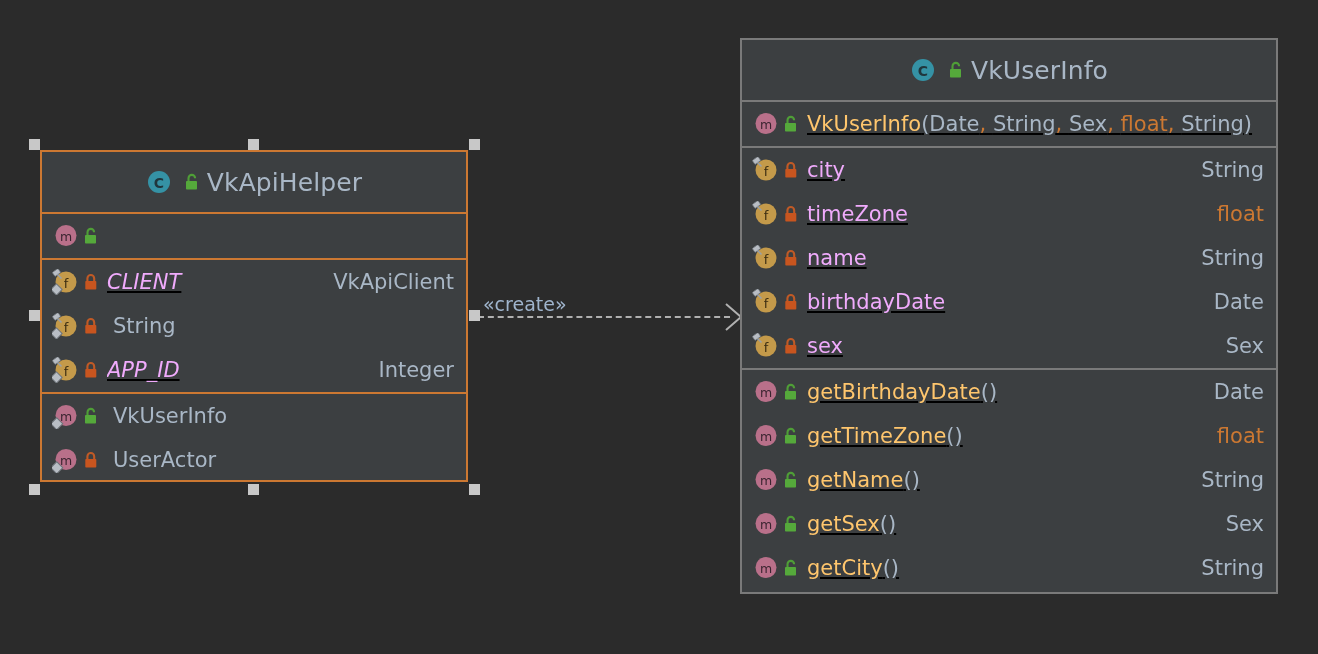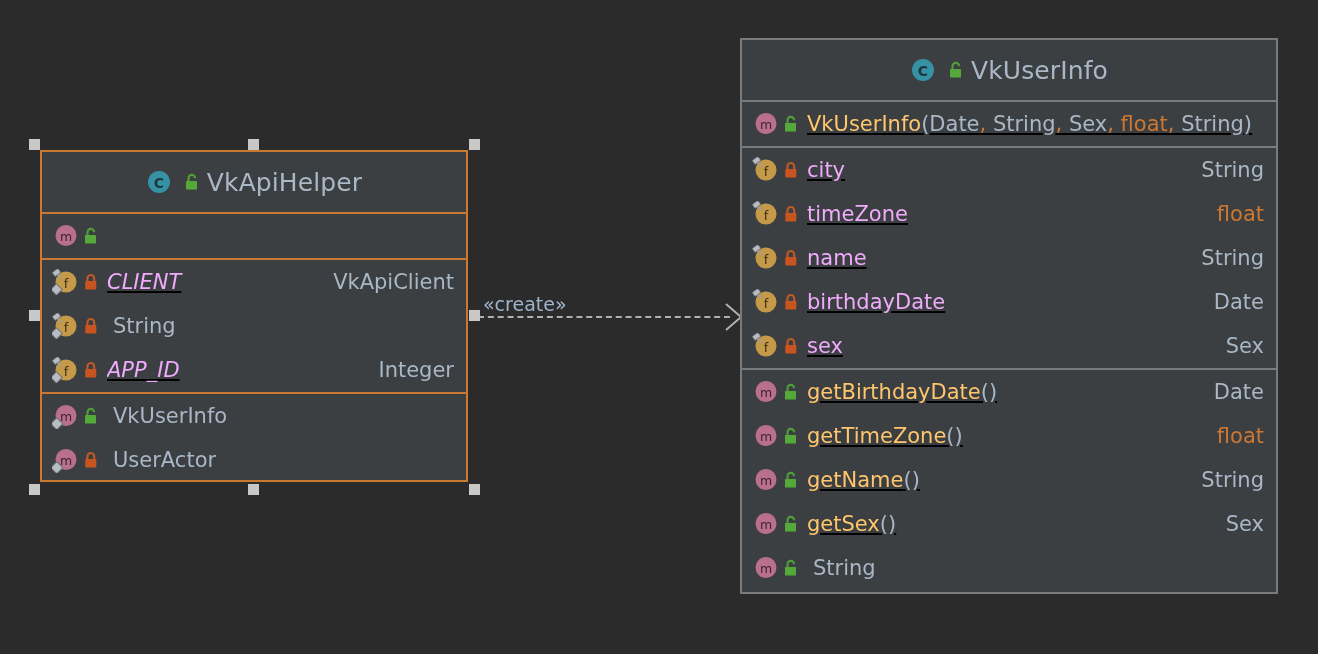--- a/index.html
+++ b/index.html
@@ -464,18 +464,19 @@
     <svg width="26" height="26" viewBox="0 0 26 26">
       <circle cx="14" cy="12.5" r="10.5" fill="#b9708a"></circle>
       <text x="14" y="17.5" font-family="DejaVu Sans, sans-serif" font-size="12.5" fill="#3a2430" text-anchor="middle">m</text>
 
     </svg></span>
           <span class="icon ic-lock">
       <svg width="16" height="20" viewBox="0 0 16 20">
         <path d="M4.5 9 V6.2 a3.3 3.3 0 0 1 6.6 0" fill="none" stroke="#4f9e37" stroke-width="2.1"></path>
         <rect x="2" y="9" width="11" height="8.5" rx="0.8" fill="#55a93b"></rect>
       </svg></span>
+          <span class="label"><span class="mname">getCity</span><span class="paren">(</span><span class="paren">)</span></span>
           <span class="type">String</span>
         </div>
       </div>
     </div>
 
 </div>
 
 </body></html>

